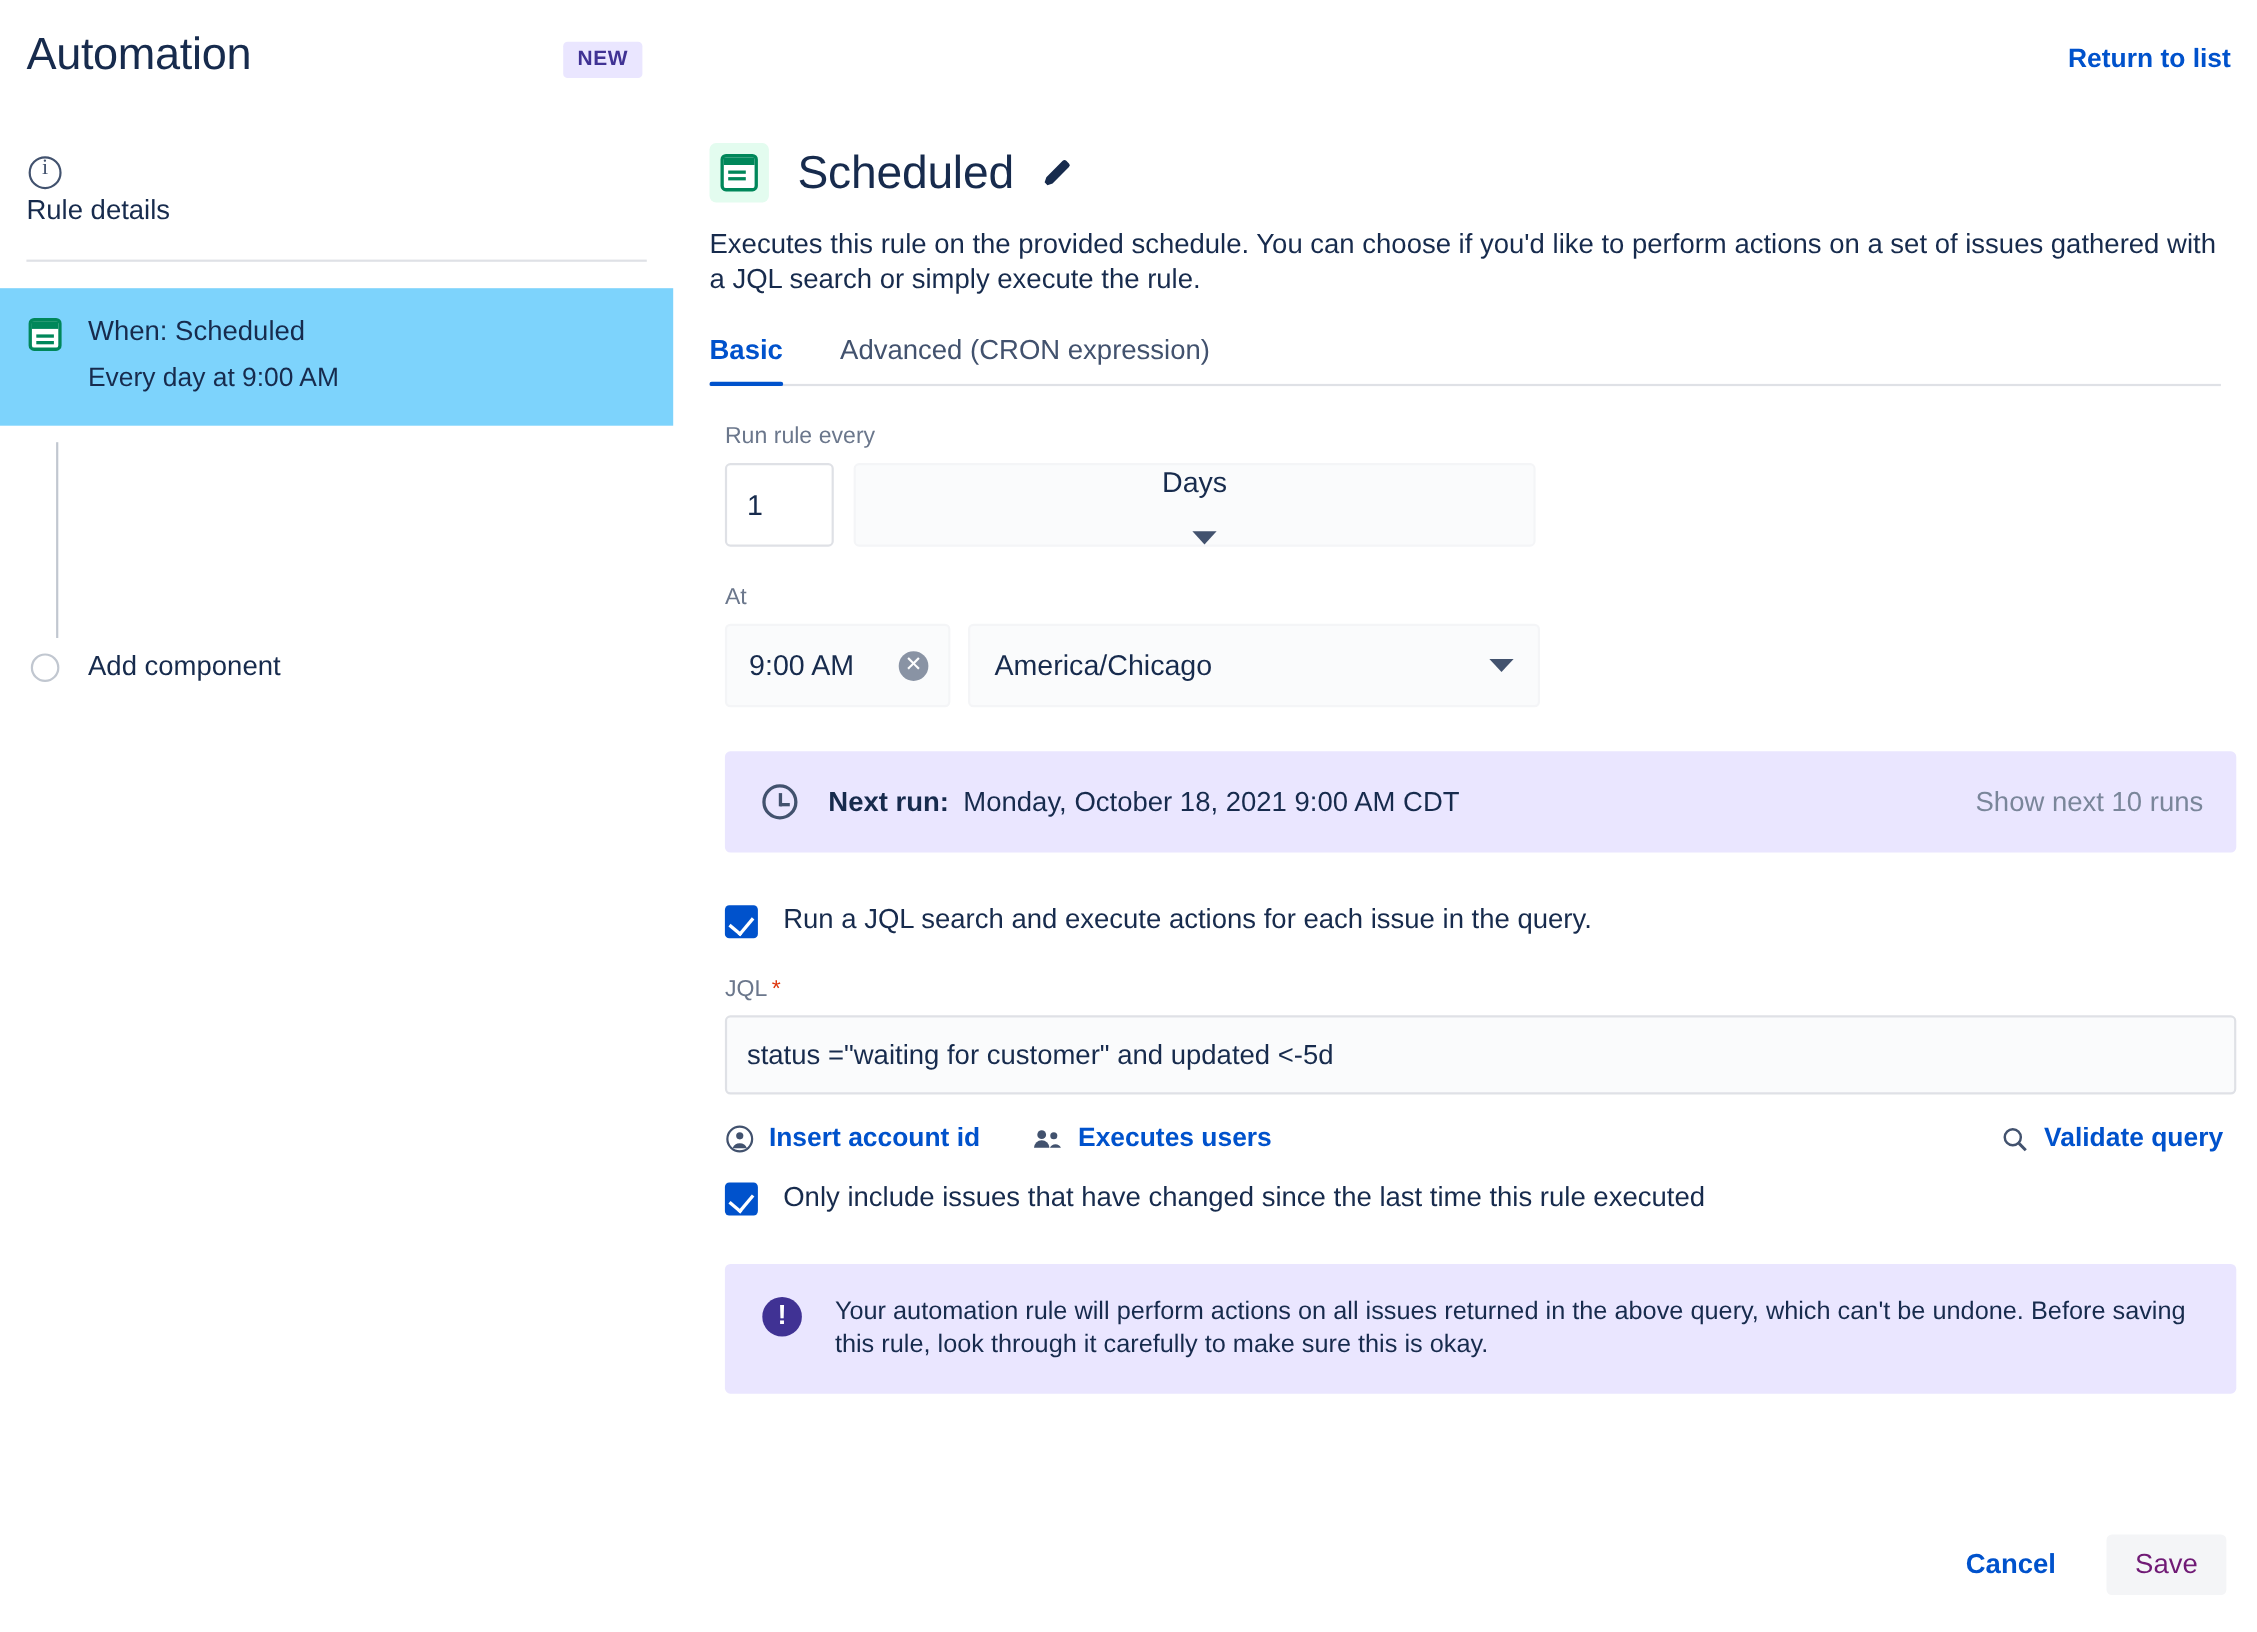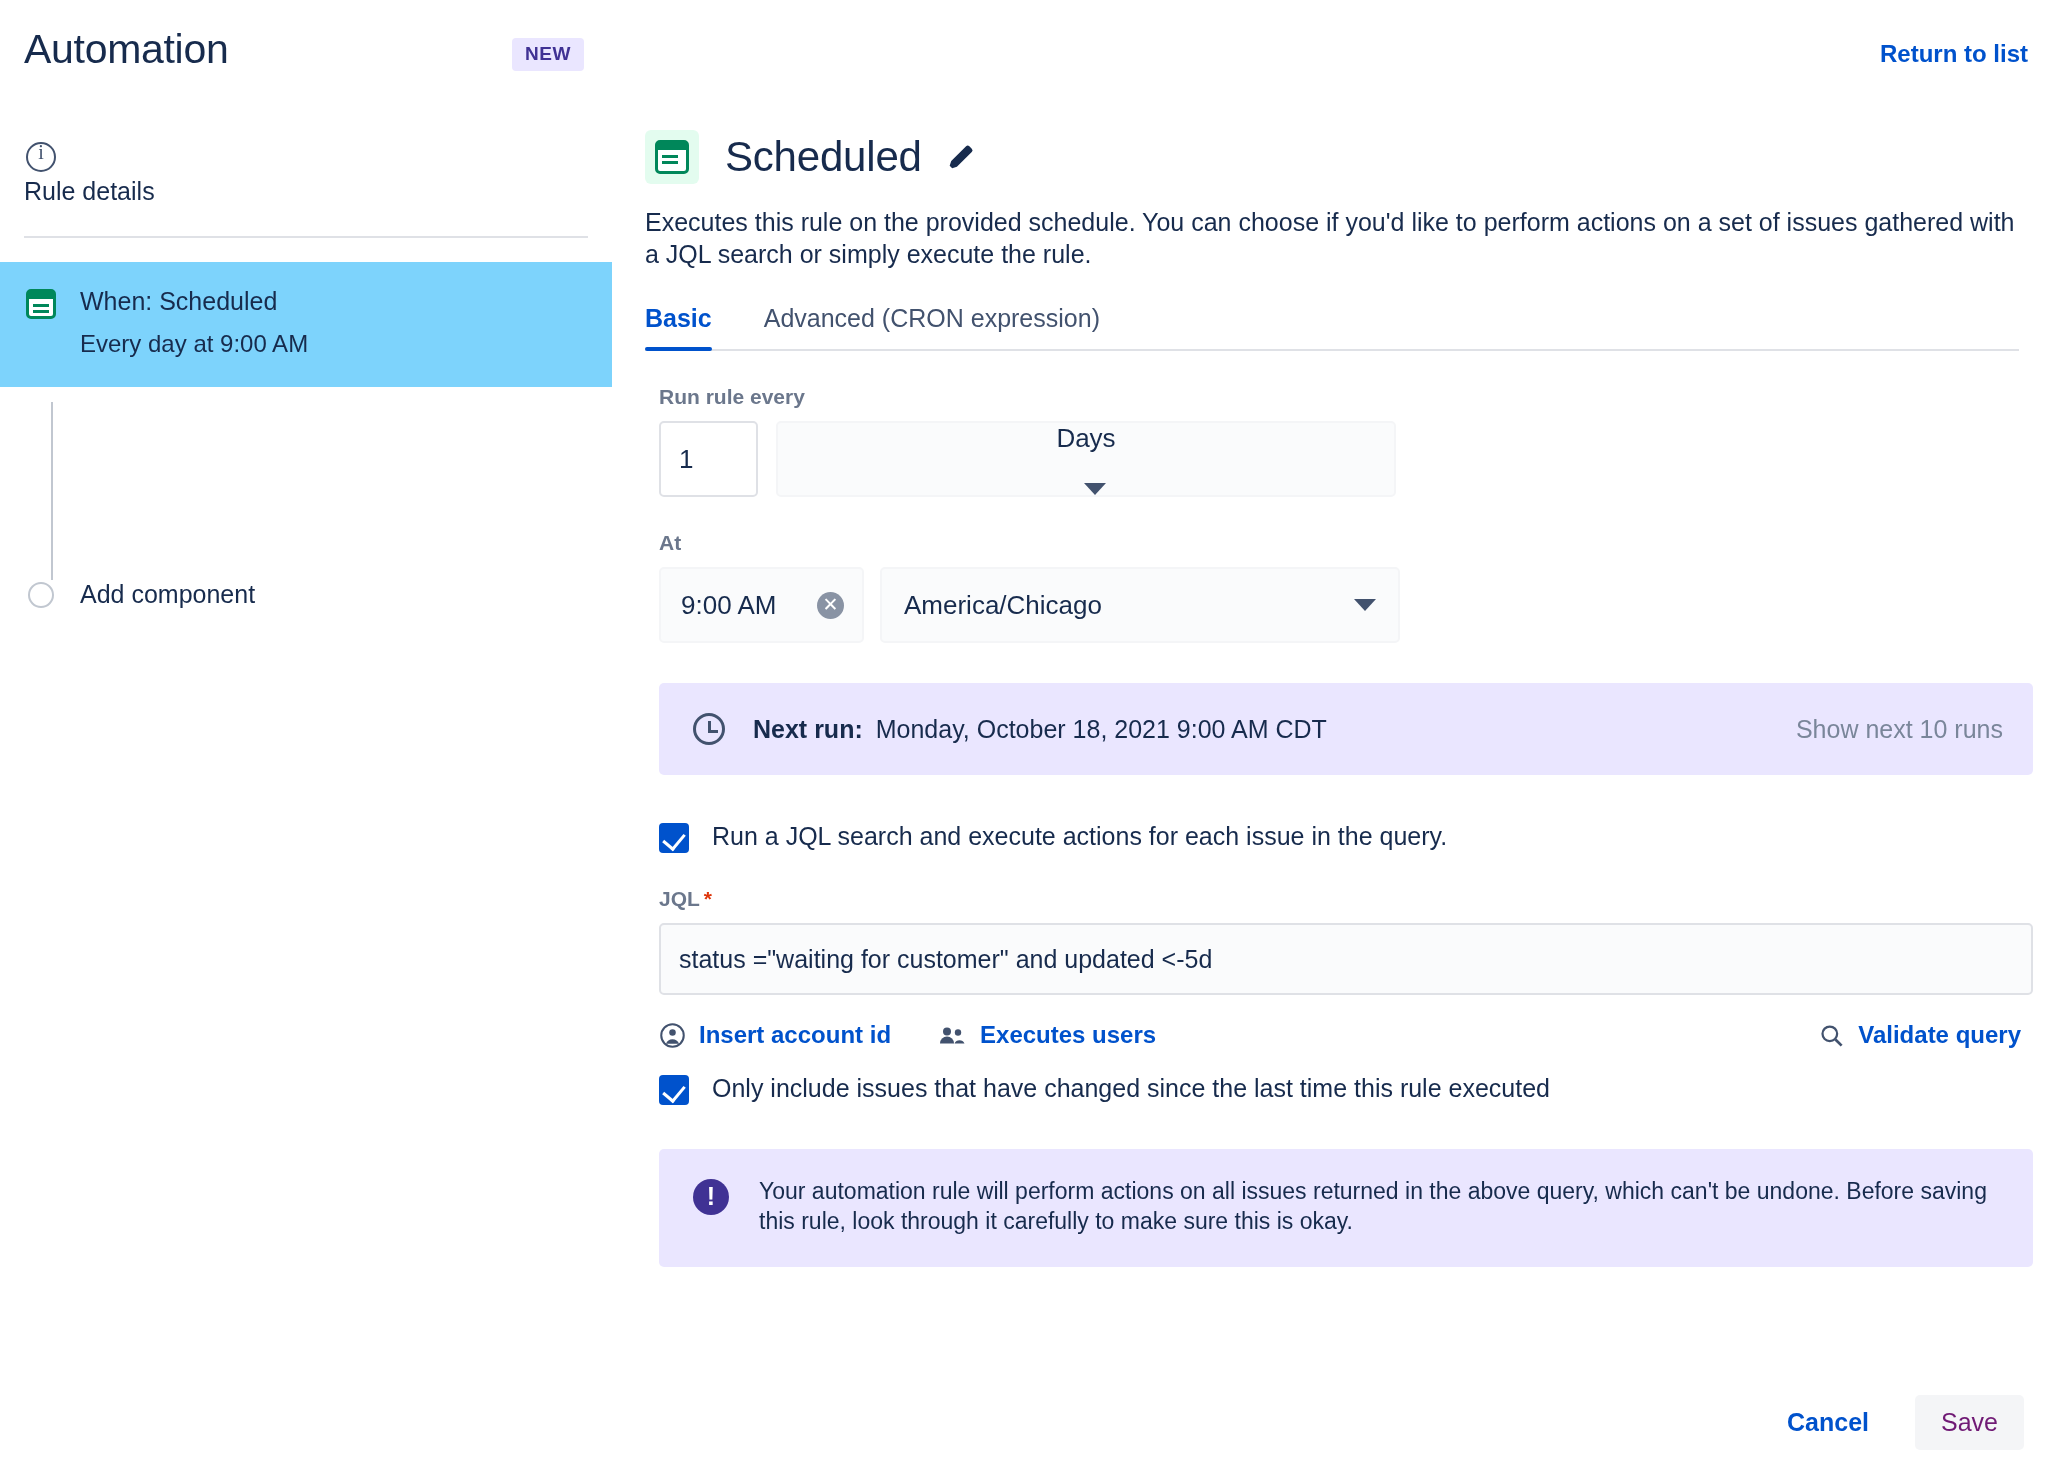--- a/index.html
+++ b/index.html
@@ -101,21 +101,21 @@
   .connector {
     position: absolute;
     left: 51px;
     top: 290px;
     width: 2px;
     height: 178px;
     background: #c1c7d0;
   }
   .add-component {
     position: absolute;
-    left: 0; top: 468px;
+    left: 0; top: 480px;
     display: flex;
     align-items: center;
     padding-left: 24px;
     cursor: pointer;
   }
   .circle-icon {
     width: 26px; height: 26px;
     border: 2px solid #c1c7d0;
     border-radius: 50%;
     background: #fff;
@@ -231,21 +231,21 @@
     position: absolute;
     left: 0; right: 0; bottom: -2px;
     height: 4px;
     background: #0052cc;
     border-radius: 2px;
   }
 
   .form { margin-left: 14px; }
   .field-label {
     font-size: 21px;
-    font-weight: bold;
+    font-weight: normal;
     color: #6b778c;
     margin-top: 34px;
     margin-bottom: 12px;
   }
   .req { color: #de350b; margin-left: 4px; }
 
   .row { display: flex; align-items: center; }
   .num-input {
     width: 99px; height: 76px;
     border: 2px solid #dfe1e6;

